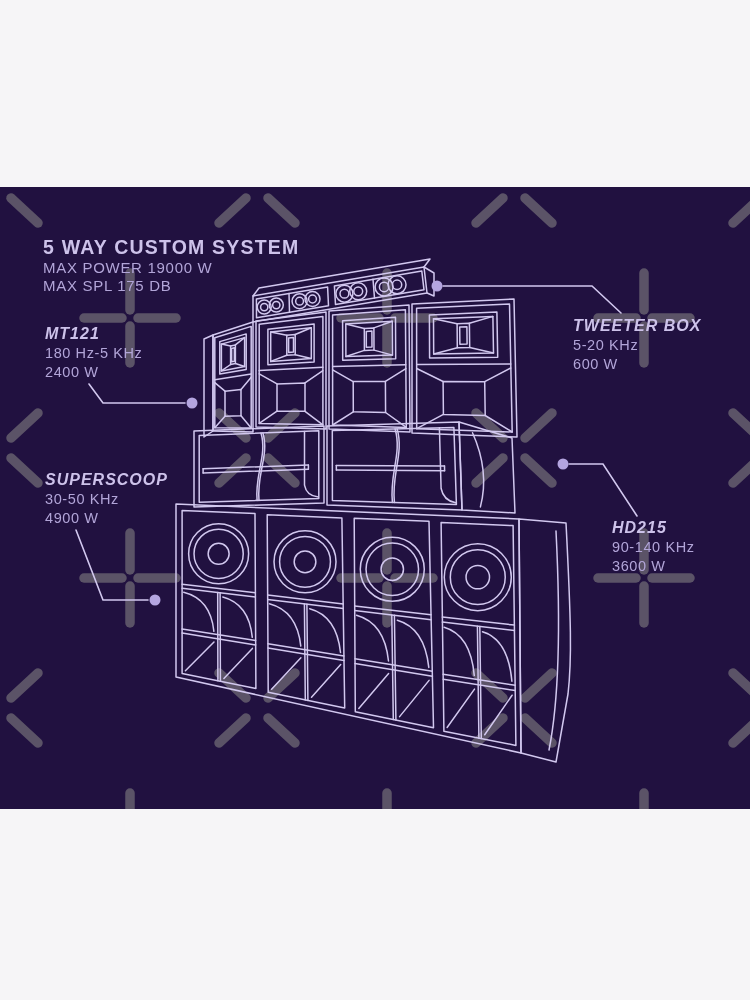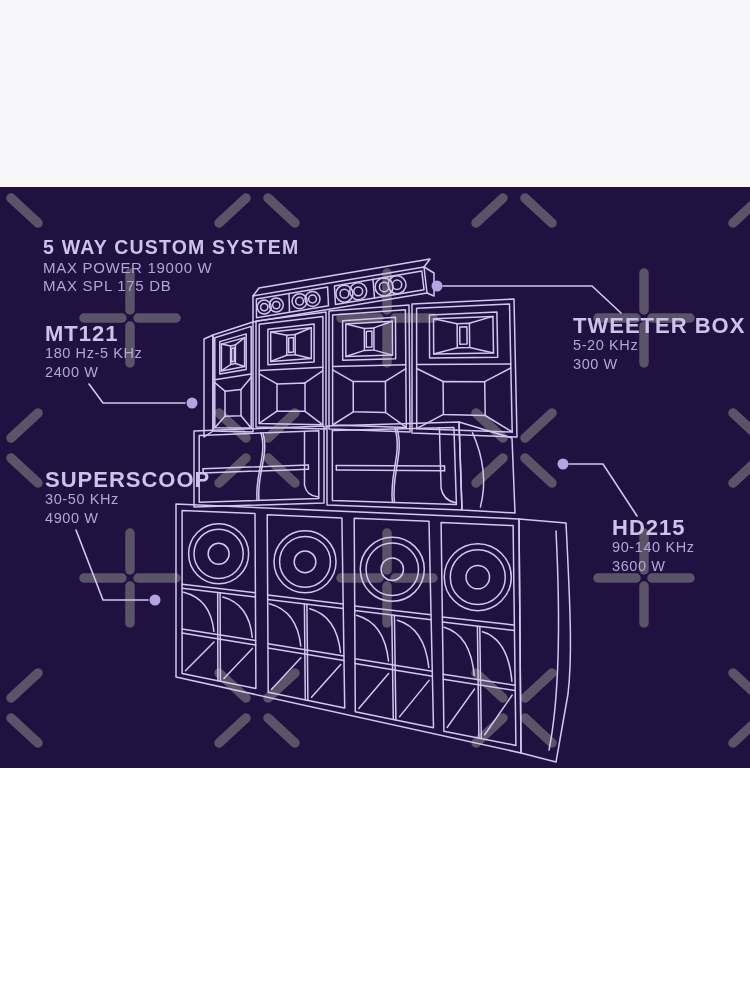--- a/index.html
+++ b/index.html
@@ -1,27 +1,27 @@
 <!DOCTYPE html>
 <html style="--bg: #211140; --band: #f6f5f7; --line: #d2c8ef; --txt: #cdc2ea; --sub: #b2a5d8; --wm: #5b5367; --dot: #b4a5e0;"><head>
 <meta charset="utf-8">
 <style>
   :root{
     --band:#f6f5f7; --bg:#211140; --line:#d2c8ef; --txt:#cdc2ea;
     --sub:#b2a5d8; --wm:#5b5367; --dot:#b4a5e0;
   }
   html,body{margin:0;padding:0;}
-  .page{position:relative;width:750px;height:768px;background:var(--band);
+  .page{position:relative;width:750px;height:1000px;background:var(--band);
         overflow:hidden;font-family:"Liberation Sans","DejaVu Sans",sans-serif;}
   .artwork{position:absolute;left:0;top:187px;width:750px;height:622px;
            background:var(--bg);overflow:hidden;}
   .artwork svg{position:absolute;left:0;top:-187px;width:750px;height:1000px;display:block;}
   .label-block{position:absolute;z-index:3;white-space:nowrap;}
-  .label-name{font-size:22px;font-weight:bold;color:var(--txt);
-              letter-spacing:1px;line-height:21px;}
+  .label-name{font-size:16px;font-weight:bold;color:var(--txt);
+              letter-spacing:1px;line-height:21px;font-style:italic;}
   .label-detail{font-size:14.5px;color:var(--sub);letter-spacing:0.6px;line-height:19px;}
   .title-block .t1{font-size:19.5px;font-weight:bold;color:var(--txt);
                    letter-spacing:1.2px;line-height:23px;}
   .title-block .t2{font-size:15px;color:var(--sub);letter-spacing:0.7px;line-height:17.5px;}
 </style>
 </head>
 <body>
 
 <div class="page">
 
@@ -303,21 +303,21 @@
 
   <div class="label-block" style="left:45px;top:323px">
     <div class="label-name">MT121</div>
     <div class="label-detail">180 Hz-5 KHz</div>
     <div class="label-detail">2400 W</div>
   </div>
 
   <div class="label-block" style="left:573px;top:315px">
     <div class="label-name">TWEETER BOX</div>
     <div class="label-detail">5-20 KHz</div>
-    <div class="label-detail">300 W</div>
+    <div class="label-detail">600 W</div>
   </div>
 
   <div class="label-block" style="left:45px;top:469px">
     <div class="label-name">SUPERSCOOP</div>
     <div class="label-detail">30-50 KHz</div>
     <div class="label-detail">4900 W</div>
   </div>
 
   <div class="label-block" style="left:612px;top:517px">
     <div class="label-name">HD215</div>

